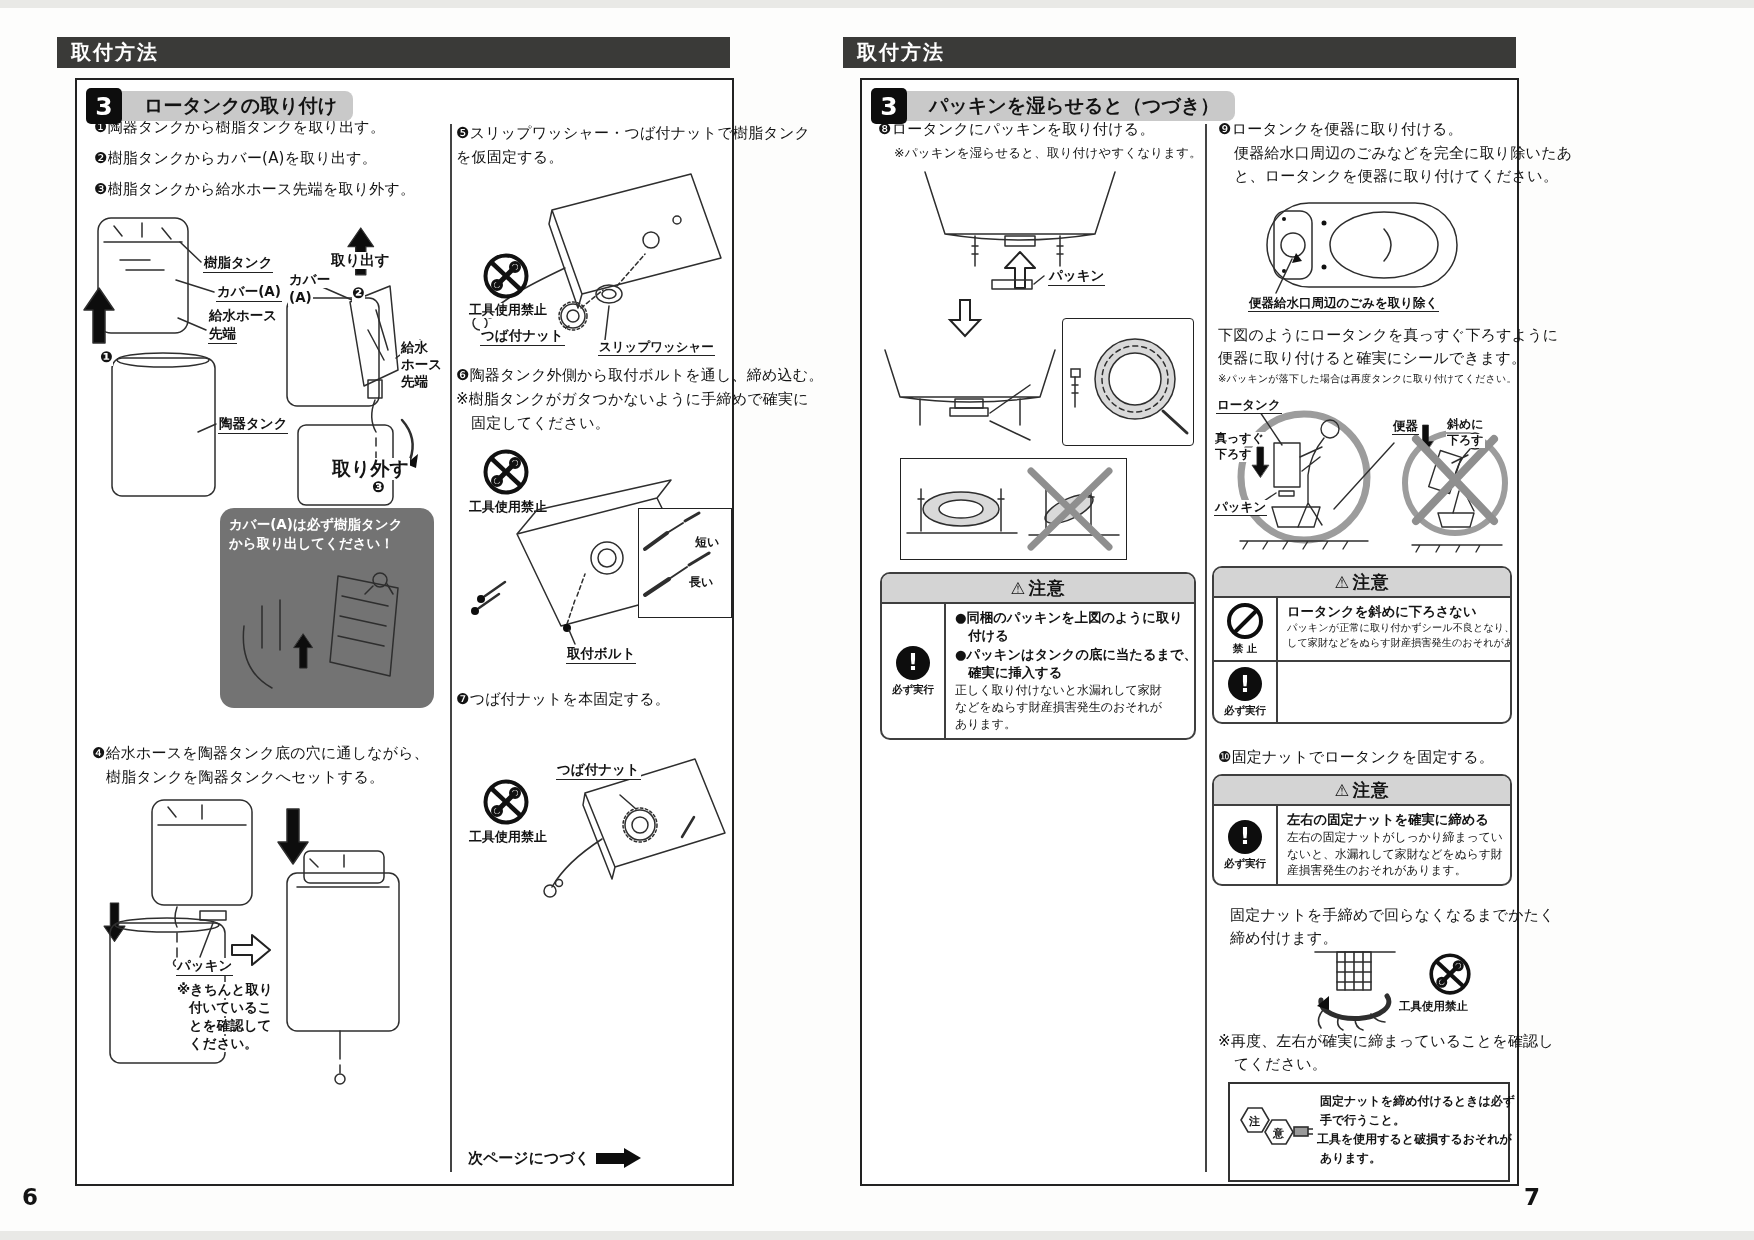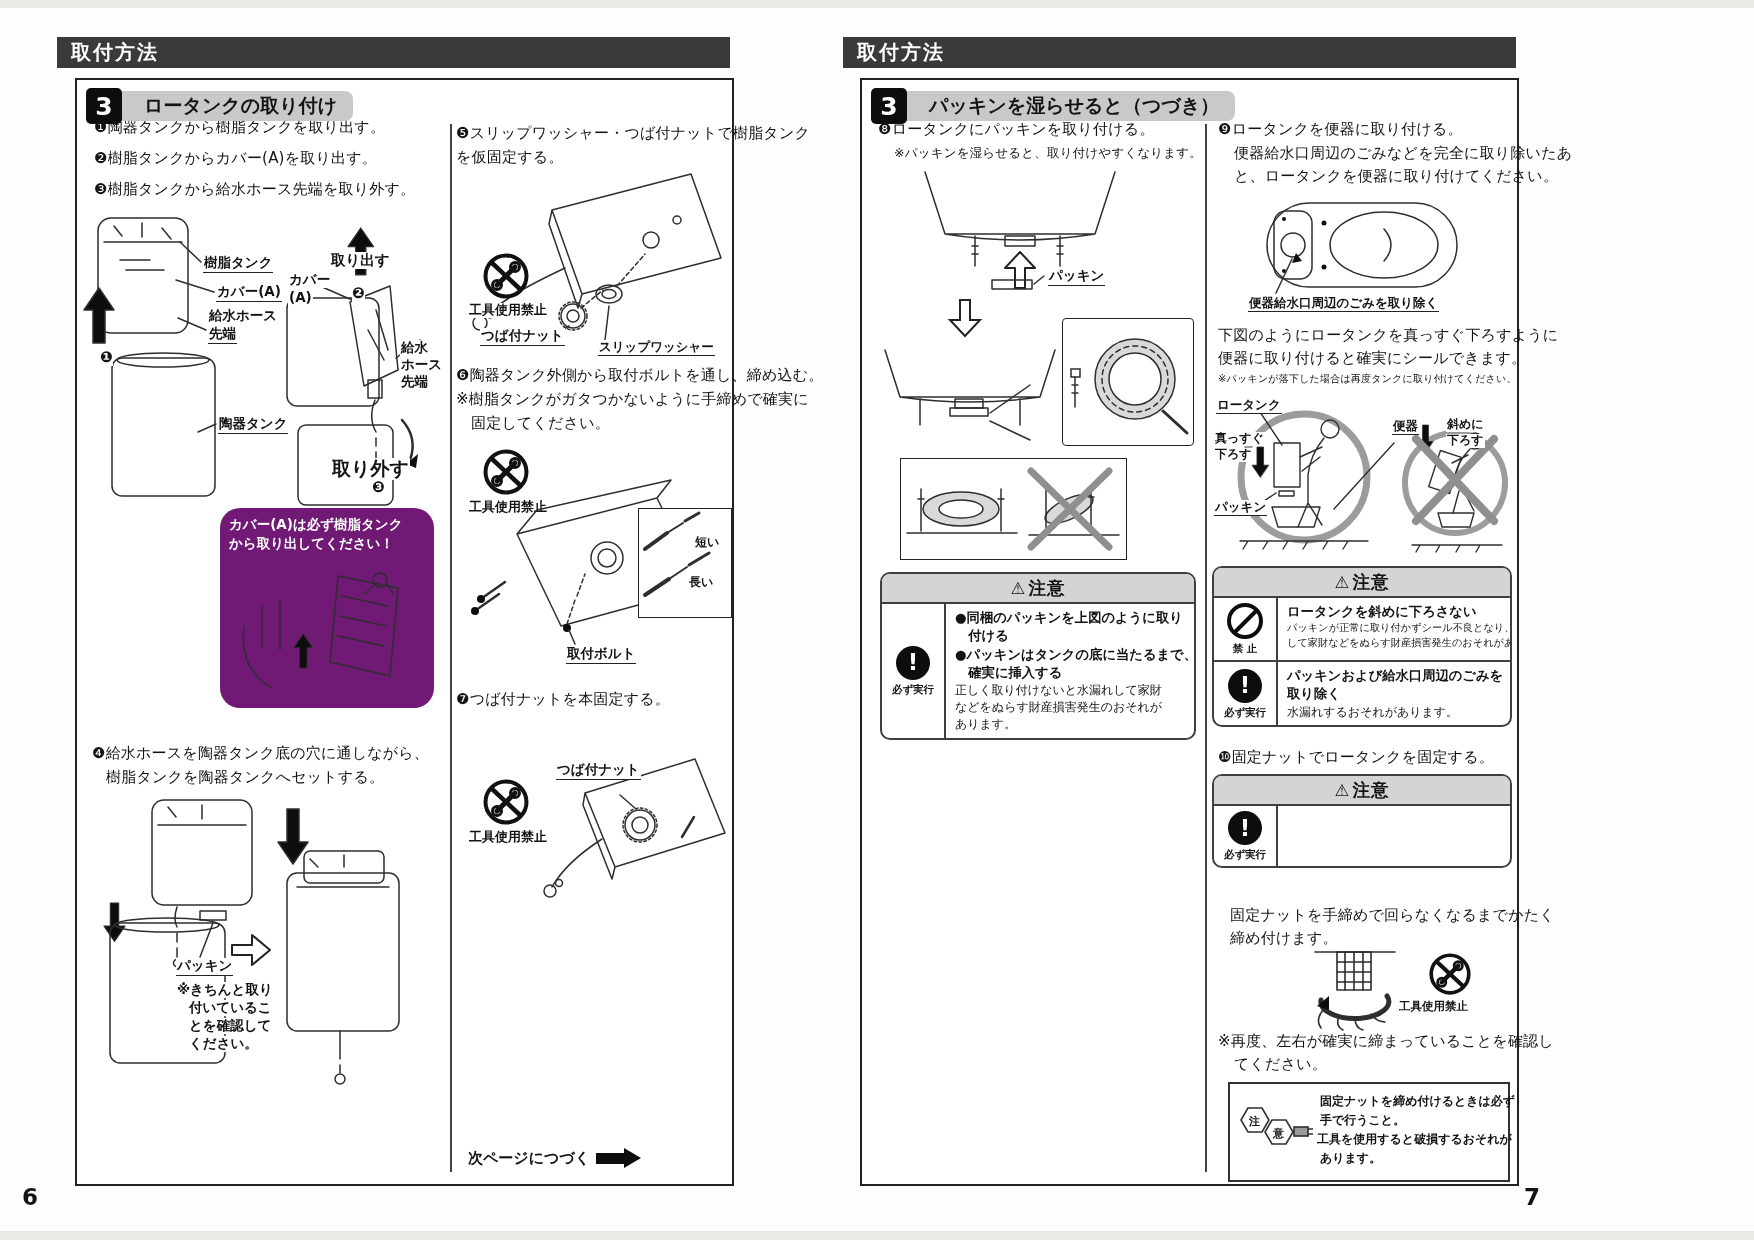--- a/index.html
+++ b/index.html
@@ -15,21 +15,21 @@
            padding:0 16px 0 22px;font-size:19px;font-weight:bold;border-radius:0 8px 8px 0;z-index:2;white-space:nowrap}
   .vdiv{position:absolute;width:1.5px;background:#444}
   .step{position:absolute;font-size:15px;font-weight:400;white-space:nowrap;letter-spacing:.2px}
   .sm{font-size:12.5px}
   .xs{font-size:10px}
   .lbl{position:absolute;font-size:13.5px;font-weight:600;white-space:nowrap;background:#fff;line-height:1.15;padding:0 1px}
   .u{border-bottom:1.6px solid #222;padding-bottom:1px}
   .num{position:absolute;font-size:15px;font-weight:600;background:#fff}
   svg.art{position:absolute;overflow:visible}
   .art *{vector-effect:non-scaling-stroke}
-  .blackbox{position:absolute;background:#701a75;border-radius:20px;z-index:2}
+  .blackbox{position:absolute;background:#737373;border-radius:14px;z-index:2}
   .blackbox .wtitle{color:#fff;font-size:13.5px;font-weight:bold;white-space:nowrap;line-height:1.4;padding:7px 0 0 9px}
   .innerwhite{position:absolute;background:#fff;border-radius:2px}
   .cbox{position:absolute;border:2.5px solid #3f3f3f;border-radius:10px;background:#fff;overflow:hidden;z-index:2}
   .chead{background:var(--caution-band,#d4d4d4);border-bottom:2px solid #3f3f3f;text-align:center;
          font-weight:bold;font-size:17.5px;padding:2px 0;letter-spacing:1px}
   .chead .tri{font-size:16.5px;margin-right:2px}
   .crow{display:flex;align-items:stretch}
   .crow.sep{border-top:2px solid #3f3f3f}
   .cicon{flex:0 0 62px;border-right:2px solid #3f3f3f;display:flex;flex-direction:column;
          align-items:center;justify-content:center;padding:5px 0 4px;gap:3px}
@@ -380,38 +380,39 @@
         <div class="cb-bold">ロータンクを斜めに下ろさない</div>
         <div class="cb-text" style="font-size:10.2px">パッキンが正常に取り付かずシール不良となり、水漏れ</div>
         <div class="cb-text" style="font-size:10.2px">して家財などをぬらす財産損害発生のおそれがあります。</div>
       </div>
     </div>
     <div class="crow sep">
       <div class="cicon">
         <div class="mustdo">!</div>
         <div class="iconlbl">必ず実行</div>
       </div>
-      <div class="cbody">
-        <div class="cb-bold">パッキンおよび給水口周辺のごみを</div>
-        <div class="cb-bold">取り除く</div>
-        <div class="cb-text" style="font-size:12px">水漏れするおそれがあります。</div>
-      </div>
     </div>
   </div>
 
   <div class="step" style="left:1218px;top:748px">❿固定ナットでロータンクを固定する。</div>
 
   <div class="cbox" style="left:1212px;top:774px;width:296px">
     <div class="chead">
       <span class="tri">⚠</span><span>注意</span>
     </div>
     <div class="crow">
       <div class="cicon">
         <div class="mustdo">!</div>
         <div class="iconlbl">必ず実行</div>
+      </div>
+      <div class="cbody">
+        <div class="cb-bold">左右の固定ナットを確実に締める</div>
+        <div class="cb-text" style="font-size:11.8px">左右の固定ナットがしっかり締まってい</div>
+        <div class="cb-text" style="font-size:11.8px">ないと、水漏れして家財などをぬらす財</div>
+        <div class="cb-text" style="font-size:11.8px">産損害発生のおそれがあります。</div>
       </div>
     </div>
   </div>
 
   <div class="step" style="left:1230px;top:906px">固定ナットを手締めで回らなくなるまでかたく</div>
   <div class="step" style="left:1230px;top:929px">締め付けます。</div>
 
   <svg class="art" style="left:1295px;top:948px" width="120" height="85" viewBox="0 0 120 85" fill="none" stroke="#2e2e2e" stroke-width="1.6" stroke-linecap="round" stroke-linejoin="round">
     <path d="M20 4 h80"></path>
     <rect x="42" y="4" width="34" height="38"></rect>

